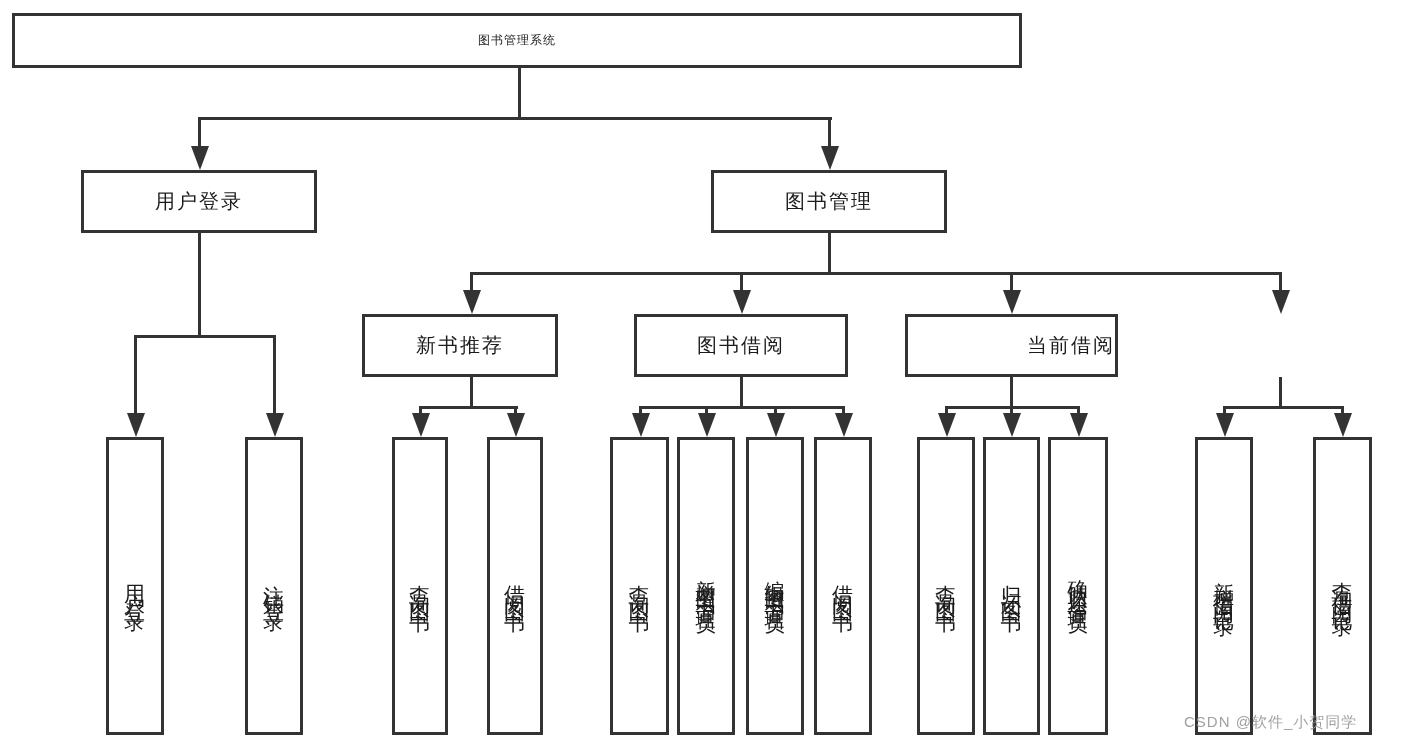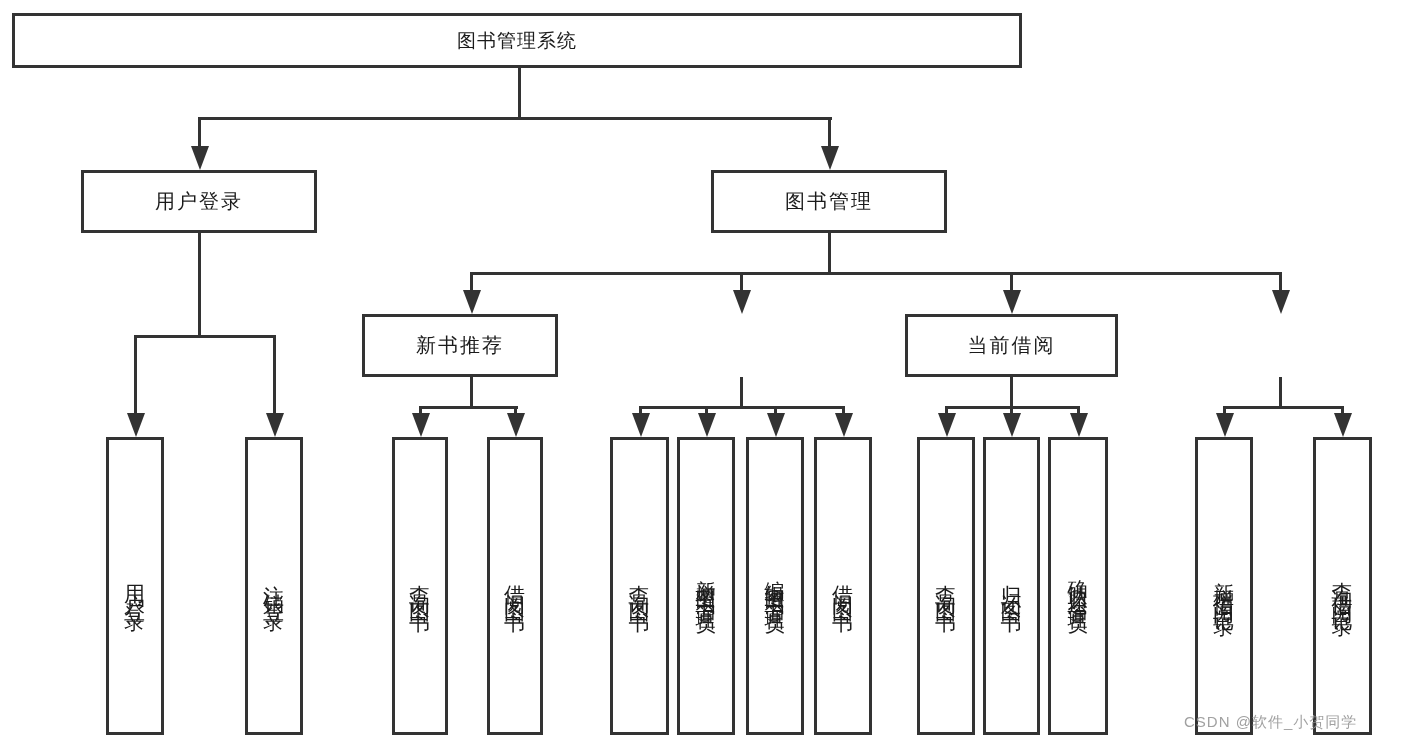--- a/index.html
+++ b/index.html
@@ -6,21 +6,21 @@
   .stage {
     position:relative; width:1405px; height:747px; background:#ffffff;
     font-family:"Liberation Sans", sans-serif; overflow:hidden;
   }
   .node {
     position:absolute; border:3px solid #333333; background:#ffffff;
     display:flex; align-items:center; justify-content:center;
     color:#1b1b1b; box-sizing:border-box;
   }
   .hlabel { font-size:20px; letter-spacing:2px; white-space:nowrap; }
-  .root-label { font-size:19px; letter-spacing:1px; }
+  .root-label { font-size:12px; letter-spacing:1px; }
   .vtext {
     writing-mode:vertical-rl; text-orientation:mixed;
     font-size:21px; letter-spacing:9px; line-height:1;
   }
   .lh { position:absolute; height:3px; background:#333333; }
   .lv { position:absolute; width:3px; background:#333333; }
   .arrow {
     position:absolute; width:0; height:0;
     border-left:9px solid transparent; border-right:9px solid transparent;
     border-top:24px solid #333333;
@@ -43,21 +43,24 @@
   <div class="node" style="left:81px; top:170px; width:236px; height:63px;">
     <span class="hlabel">用户登录</span>
   </div>
   <div class="node" style="left:711px; top:170px; width:236px; height:63px;">
     <span class="hlabel">图书管理</span>
   </div>
 
   <div class="node" style="left:362px; top:314px; width:196px; height:63px;">
     <span class="hlabel">新书推荐</span>
   </div>
-  <div class="node" style="left:905px; top:314px; width:213px; height:63px;">
+  <div class="node" style="left:634px; top:314px; width:214px; height:63px;">
+    <span class="hlabel">图书借阅</span>
+  </div>
+  <div class="node" style="left:905px; top:314px; width:213px; height:63px;justify-content:flex-end;">
     <span class="hlabel">当前借阅</span>
   </div>
 
   <div class="node" style="left:106px; top:437px; width:58px; height:298px;">
     <span class="vtext">用户登录</span>
   </div>
   <div class="node" style="left:245px; top:437px; width:58px; height:298px;">
     <span class="vtext">注销登录</span>
   </div>
 

